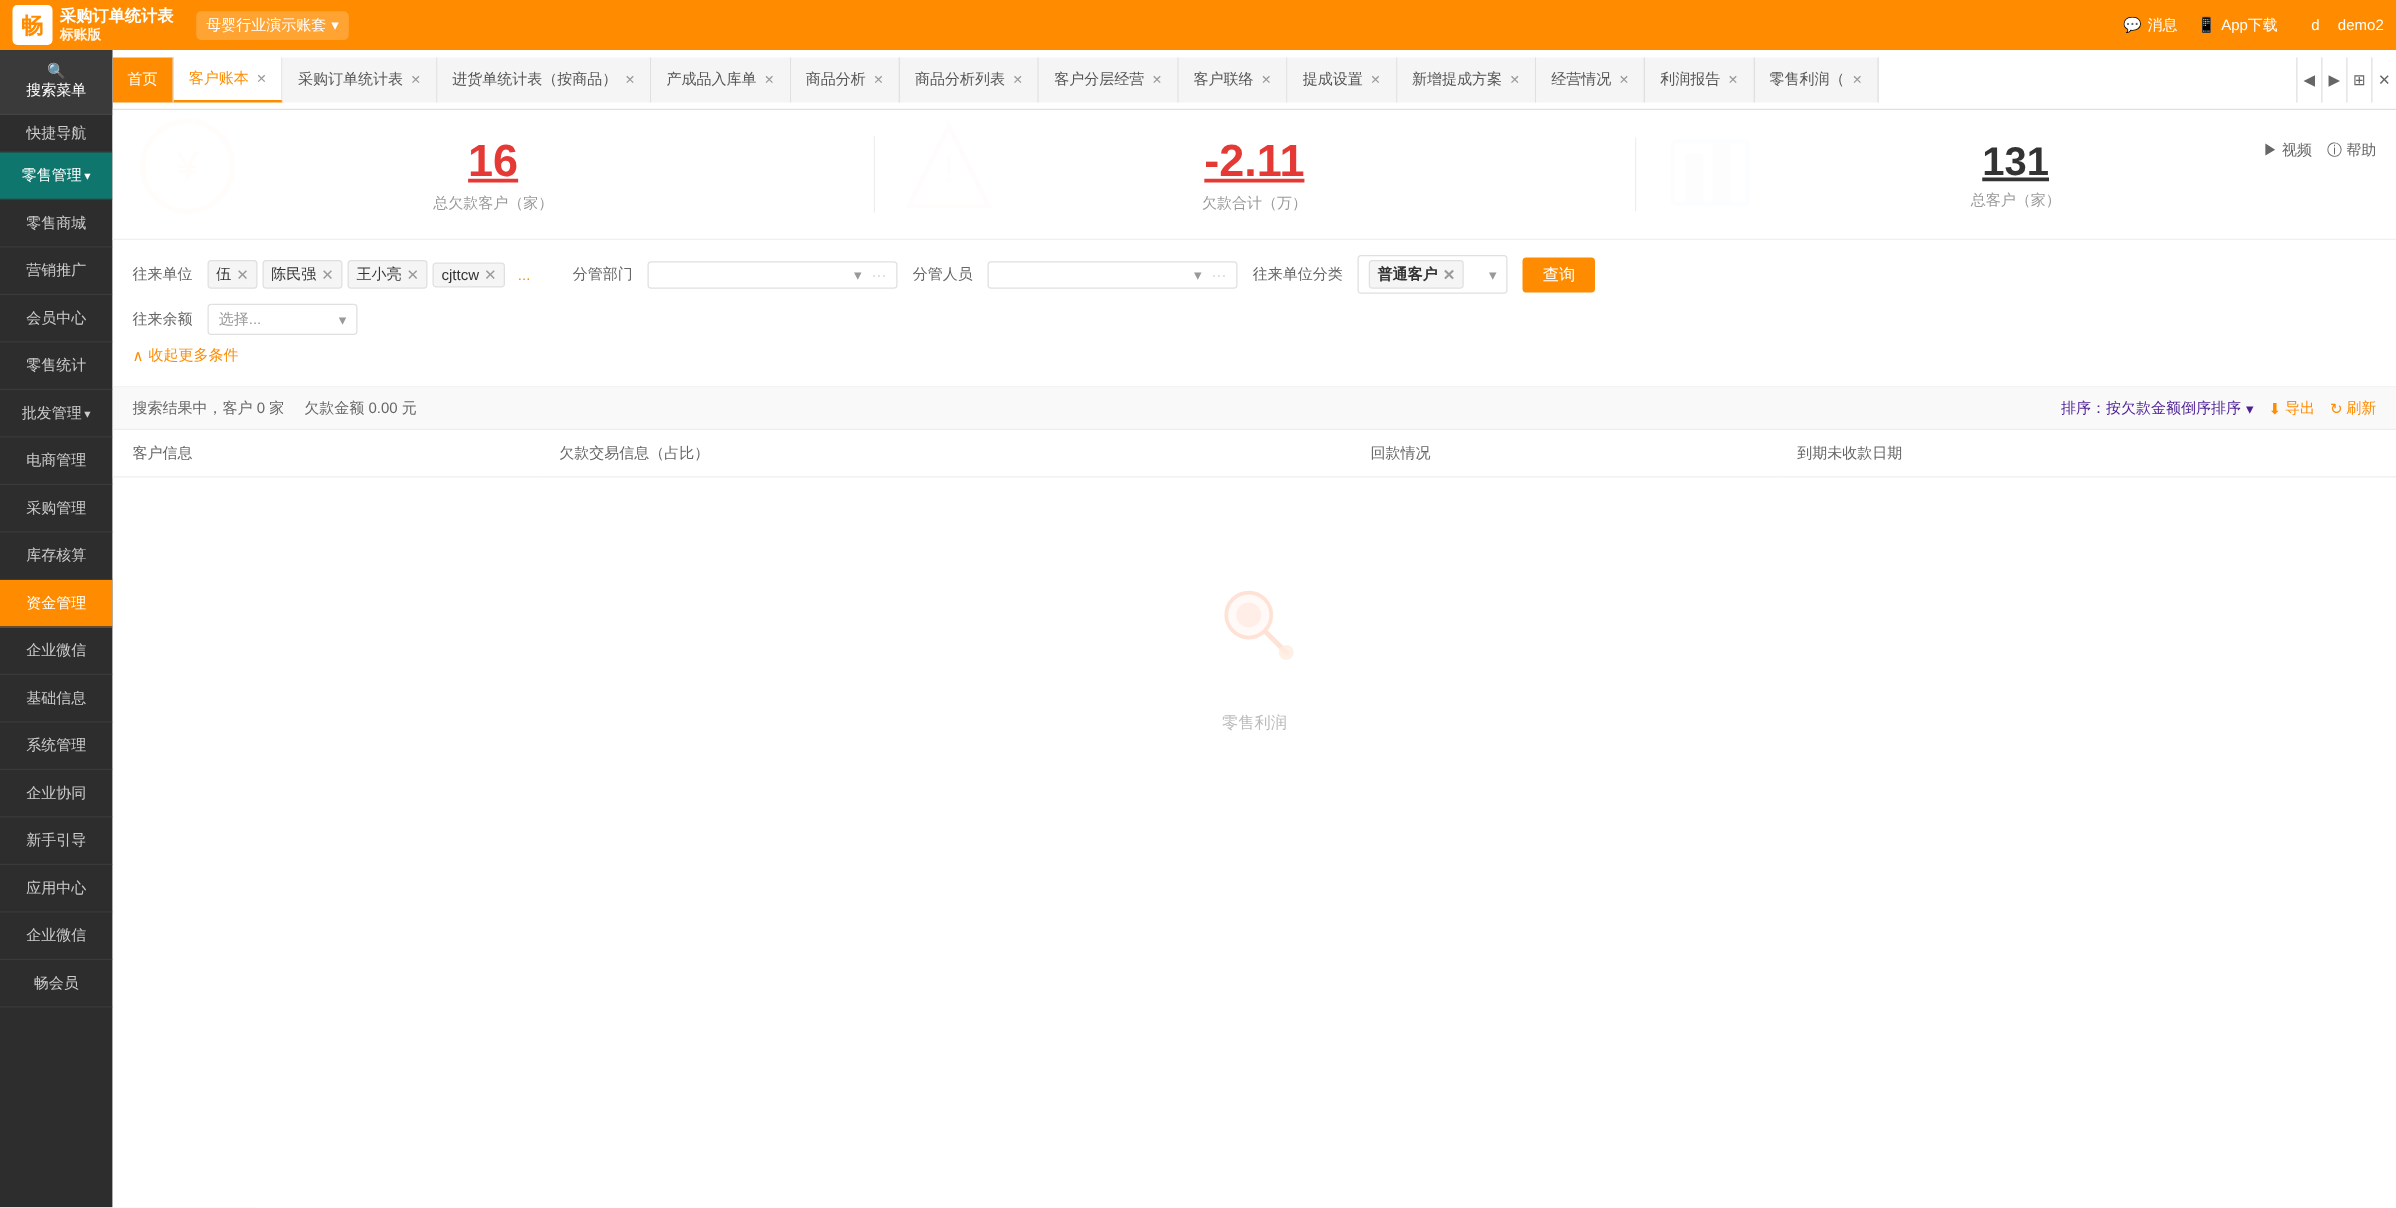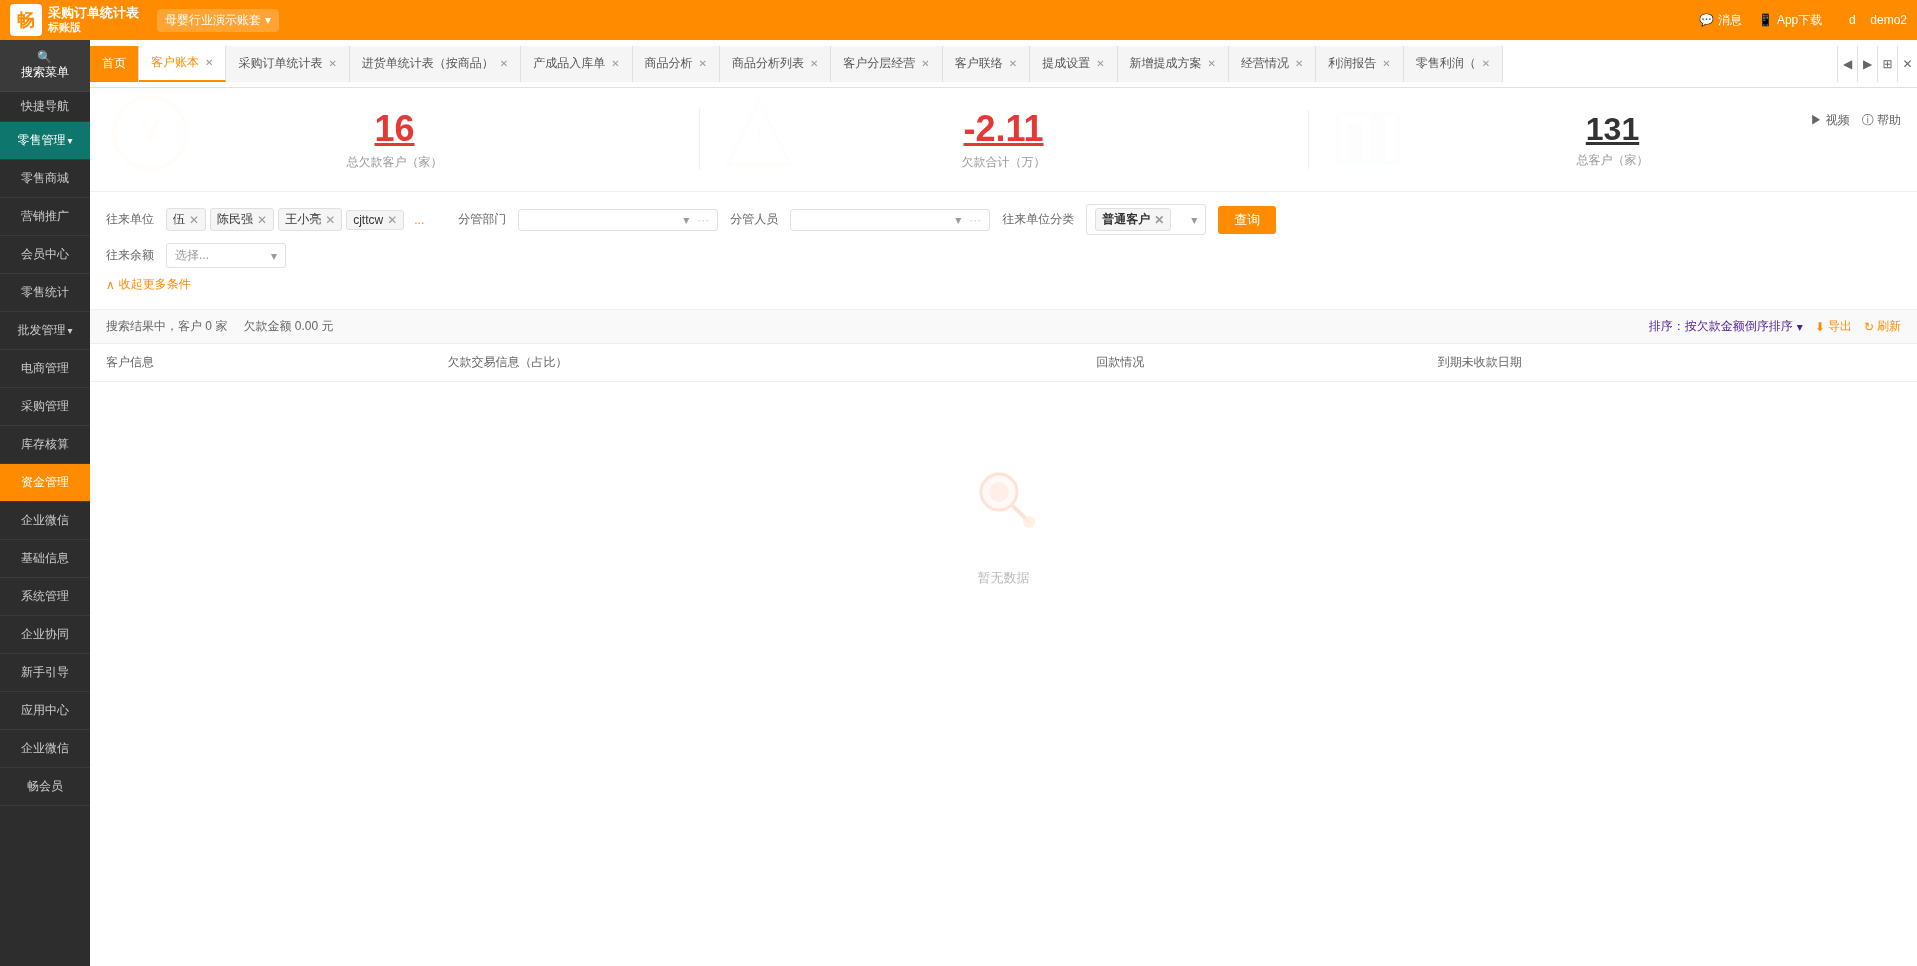--- a/index.html
+++ b/index.html
@@ -423,18 +423,18 @@
 
         <div class="empty-state">
           <div class="empty-icon">
             <svg width="80" height="80" viewBox="0 0 80 80" fill="none">
               <circle cx="35" cy="30" r="18" stroke="#ffb899" stroke-width="3" fill="#fff5f0"></circle>
               <circle cx="35" cy="30" r="10" fill="#ffb899" opacity="0.5"></circle>
               <line x1="49" y1="44" x2="65" y2="60" stroke="#ffb899" stroke-width="4" stroke-linecap="round"></line>
               <circle cx="65" cy="60" r="6" fill="#ffcfb0" opacity="0.8"></circle>
             </svg>
           </div>
-          <div class="empty-text">暂无数据</div>
+          <div class="empty-text">零售利润</div>
         </div>
       </div>
     </div>
   </div>
 </div>
 
 </body></html>

